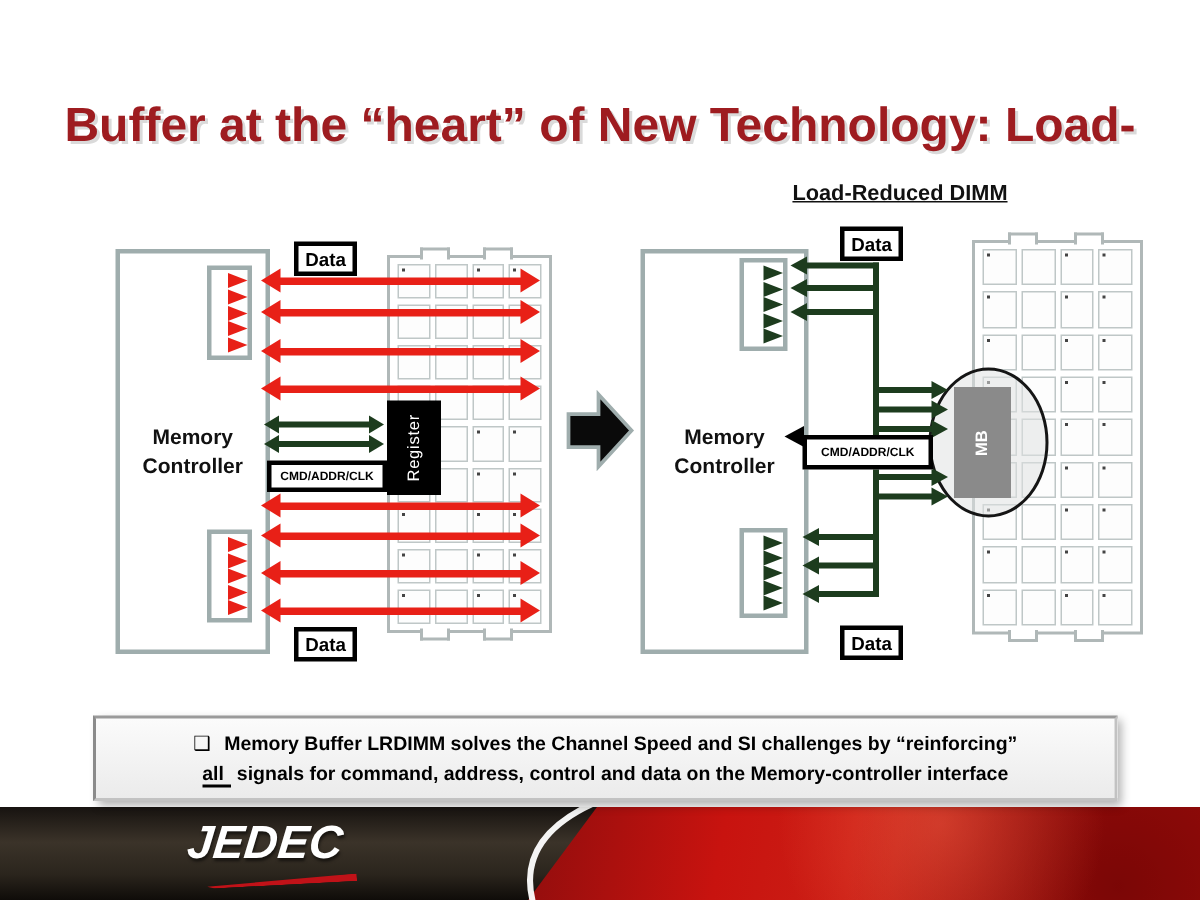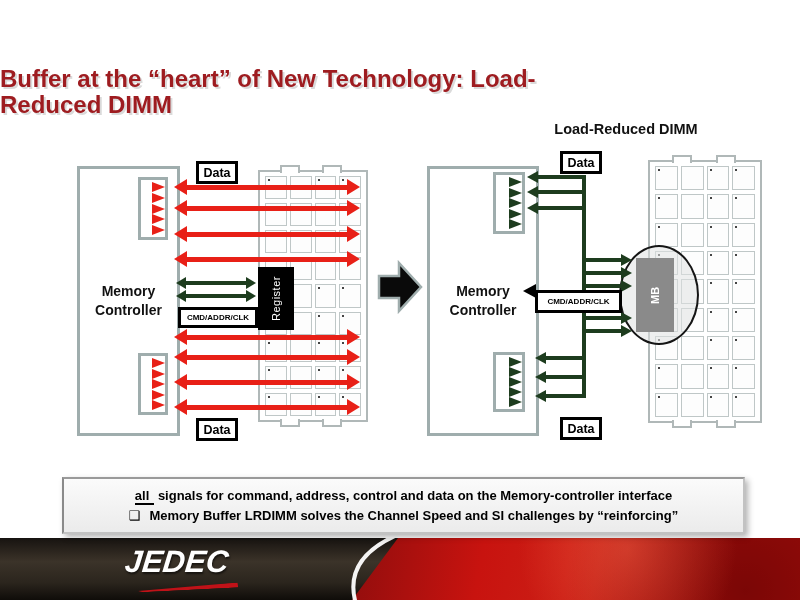--- a/index.html
+++ b/index.html
@@ -3,22 +3,22 @@
 <meta charset="utf-8">
 <style>
   html,body{margin:0;padding:0;background:#888;}
   .slide{
     position:relative;width:800px;height:600px;background:#ffffff;
     font-family:"Liberation Sans", sans-serif;overflow:hidden;margin:0 auto;
   }
   .abs{position:absolute;}
   
   .title{
-    position:absolute;top:66px;left:0;width:100%;
-    font-size:24px;font-weight:bold;color:#9e1c20;line-height:1.1;
+    position:absolute;top:66px;left:0;width:100%;text-align:center;
+    font-size:32px;font-weight:bold;color:#9e1c20;line-height:1.1;
     text-shadow:2px 2px 0 rgba(150,150,150,0.35);
   }
   .col-heading{
     position:absolute;top:121px;font-size:14.5px;font-weight:bold;color:#111;text-align:center;
   }
   
   .controller{
     position:absolute;border:3px solid #9fadad;background:#fff;z-index:2;
     display:flex;align-items:center;justify-content:center;text-align:center;
     font-size:14px;font-weight:bold;color:#111;line-height:1.35;
@@ -103,24 +103,23 @@
     font-style:italic;letter-spacing:0.2px;text-shadow:1px 1px 2px rgba(0,0,0,0.5);z-index:3;
   }
 </style>
 </head>
 <body>
 
 <div class="slide">
 
   <div class="title">
     <div>Buffer at the “heart” of New Technology: Load-</div>
-    <div>Reduced DIMM</div>
-  </div>
-
-  <div class="col-heading" style="left:546px;width:160px;">Load-Reduced DIMM</div>
+  </div>
+
+  <div class="col-heading" style="left:520px;width:160px;text-decoration:underline;">Load-Reduced DIMM</div>
 
   <div class="controller" style="left:77px;top:166px;width:97px;height:264px;">
     <span>Memory Controller</span>
   </div>
 
   <div class="connector" id="conn-l-top" style="left:138px;top:177px;width:30px;height:63px;">
       <div class="head" style="position: static; border-top: 5.5px solid transparent; border-bottom: 5.5px solid transparent; border-left: 13px solid rgb(232, 32, 23);"></div>
       <div class="head" style="position: static; border-top: 5.5px solid transparent; border-bottom: 5.5px solid transparent; border-left: 13px solid rgb(232, 32, 23);"></div>
       <div class="head" style="position: static; border-top: 5.5px solid transparent; border-bottom: 5.5px solid transparent; border-left: 13px solid rgb(232, 32, 23);"></div>
       <div class="head" style="position: static; border-top: 5.5px solid transparent; border-bottom: 5.5px solid transparent; border-left: 13px solid rgb(232, 32, 23);"></div>
@@ -275,24 +274,24 @@
       </div>
   </div>
 
   <div class="ellipse" style="left:619px;top:245px;width:76px;height:96px;"></div>
   <div class="mbbox vtext" style="left:636px;top:258px;width:38px;height:74px;">
     <span>MB</span>
   </div>
 
   <div class="callout">
     <div>
+      <span class="marker">❑</span><span>Memory Buffer LRDIMM solves the Channel Speed and SI challenges by “reinforcing”</span>
+    </div>
+    <div>
       <span class="u">all</span><span> signals for command, address, control and data on the Memory-controller interface</span>
-    </div>
-    <div>
-      <span class="marker">❑</span><span>Memory Buffer LRDIMM solves the Channel Speed and SI challenges by “reinforcing”</span>
     </div>
   </div>
 
   <div class="footer">
     <div class="footer-red"></div>
     <svg class="footer-curve" width="800" height="62">
       <path d="M 397 -3 C 361 13 347 36 356 66" stroke="#ffffff" stroke-width="4" fill="none" opacity="0.95"></path>
     </svg>
     <div class="jedec">JEDEC</div>
     <div class="swoosh"></div>

